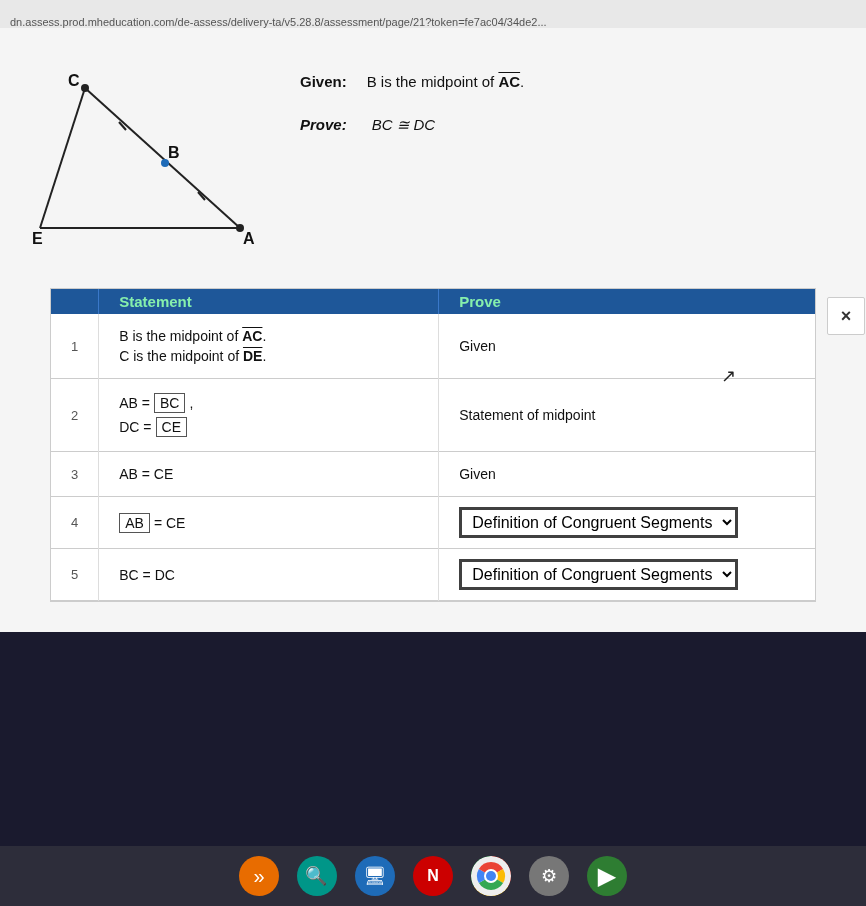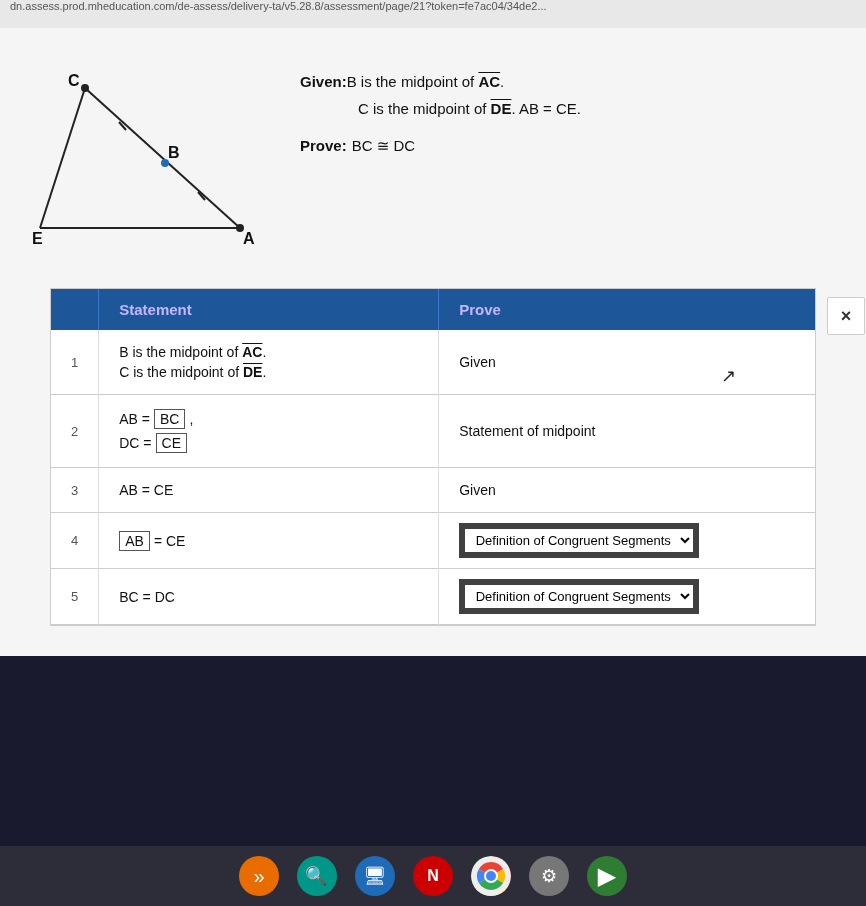--- a/index.html
+++ b/index.html
@@ -9,21 +9,21 @@
       width: 866px;
       min-height: 906px;
       overflow: hidden;
       position: relative;
     }
 
     .browser-bar {
       background: #e8e8e8;
       height: 28px;
       display: flex;
-      align-items: flex-start;
+      align-items: flex-end;
       padding: 0 10px;
       font-size: 11px;
       color: #555;
     }
 
     .main-content {
       background: #f5f5f5;
       padding: 20px 30px 20px 30px;
       min-height: 580px;
     }
@@ -44,21 +44,21 @@
     .given-prove {
       padding-top: 20px;
       font-size: 15px;
       color: #111;
       line-height: 1.8;
     }
 
     .given-prove .line {
       display: flex;
       align-items: flex-end;
-      gap: 0;
+      gap: 20px;
     }
 
     .overline {
       text-decoration: overline;
       font-style: normal;
       font-weight: bold;
     }
 
     .bold { font-weight: bold; }
 
@@ -90,24 +90,24 @@
     table {
       width: 100%;
       border-collapse: collapse;
     }
 
     thead tr {
       background: #1e5799;
     }
 
     thead th {
-      color: #c4b5fd;
+      color: #86efac;
       font-weight: bold;
       font-size: 15px;
-      padding: 12px 20px;
+      padding: 4px 20px;
       text-align: left;
       border-right: 1px solid #3a78c9;
     }
 
     thead th:last-child { border-right: none; }
 
     tbody tr {
       border-bottom: 1px solid #ccc;
     }
 
@@ -146,27 +146,26 @@
       margin: 4px 0;
     }
 
     .dropdown-reason {
       display: flex;
       align-items: center;
       gap: 4px;
     }
 
     .reason-select {
-      border: 6px solid #404040;
+      border: 3px solid #404040;
       background: white;
       padding: 3px 6px;
-      font-size: 13px;
+      font-size: 16px;
       cursor: pointer;
       min-width: 240px;
-      text-align: center;
     }
 
     .taskbar {
       position: absolute;
       bottom: 0;
       left: 0;
       width: 866px;
       height: 60px;
       background: #2d2d3a;
       display: flex;
@@ -240,26 +239,21 @@
       <line x1="168" y1="144" x2="175" y2="152" stroke="#222" stroke-width="2"></line>
     </svg>
 
     <div class="given-prove">
       <div class="line">
         <span class="bold">Given:</span>
         <span>
           B is the midpoint of <span class="overline">AC</span>.
         </span>
       </div>
-      <div class="line" style="padding-left: 58px;">
-        <span>
-          C is the midpoint of <span class="overline">DE</span>. AB = CE.
-        </span>
-      </div>
-      <div class="line" style="margin-top: 10px;">
+      <div class="line" style="margin-top: 16px; font-style: italic;">
         <span class="bold">Prove:</span>
         <span style="margin-left:5px;">
           BC<span style="text-decoration:overline"></span> ≅ DC<span style="text-decoration:overline"></span>
         </span>
       </div>
     </div>
   </div>
 
   <div class="proof-table-container">
     <div class="close-btn">×</div>

